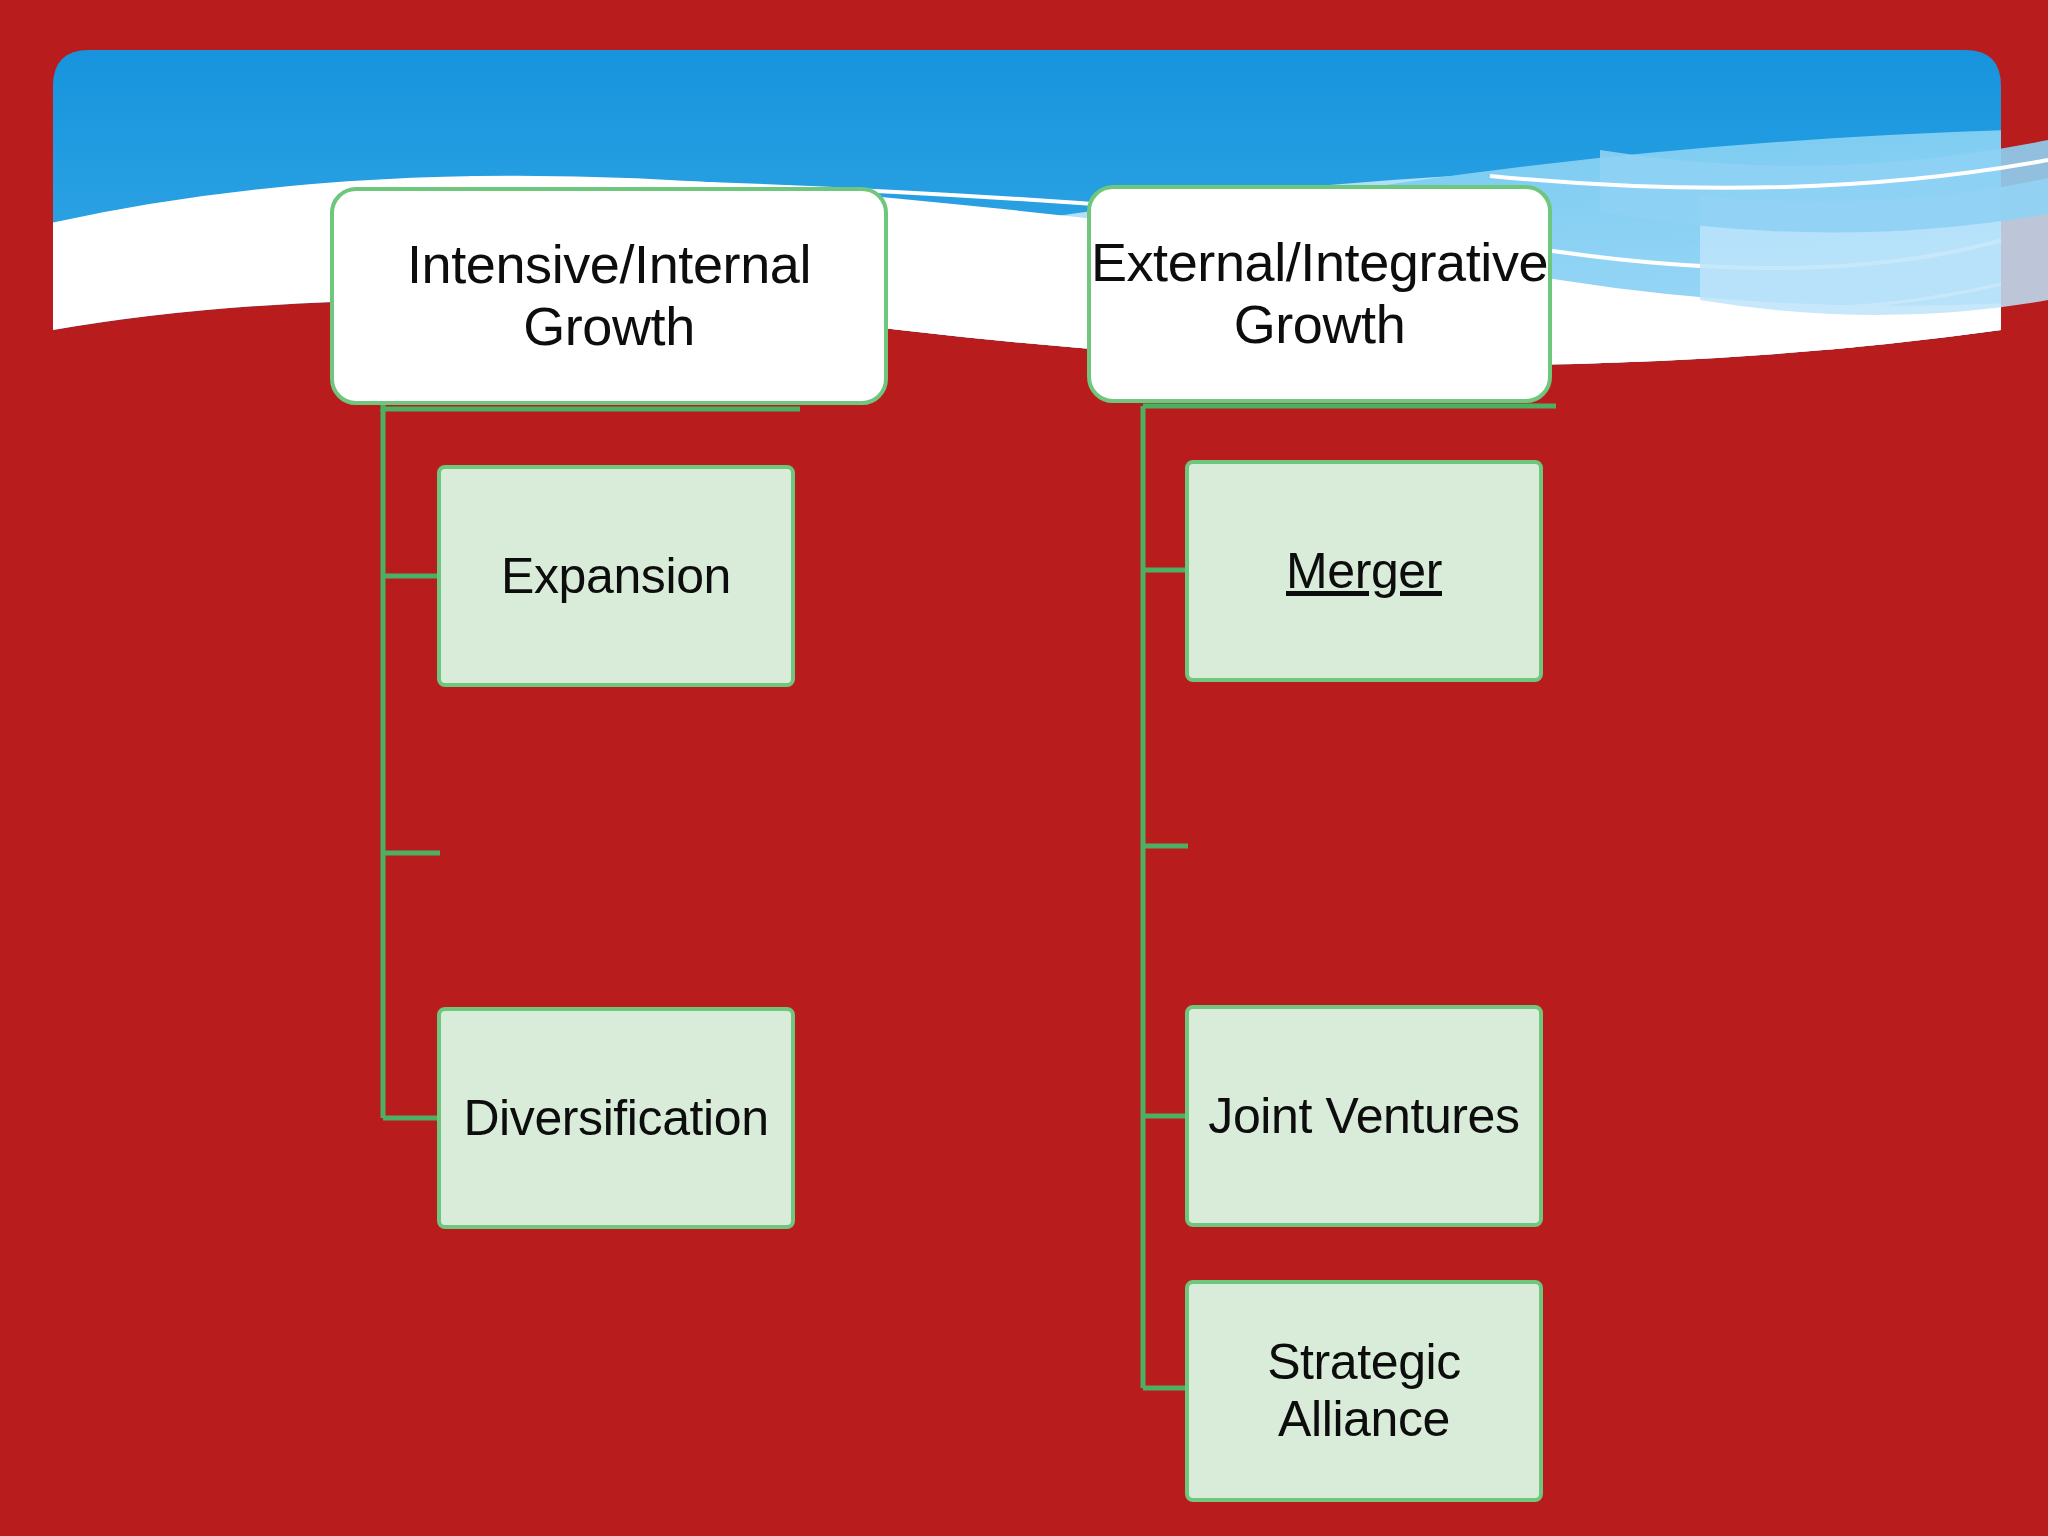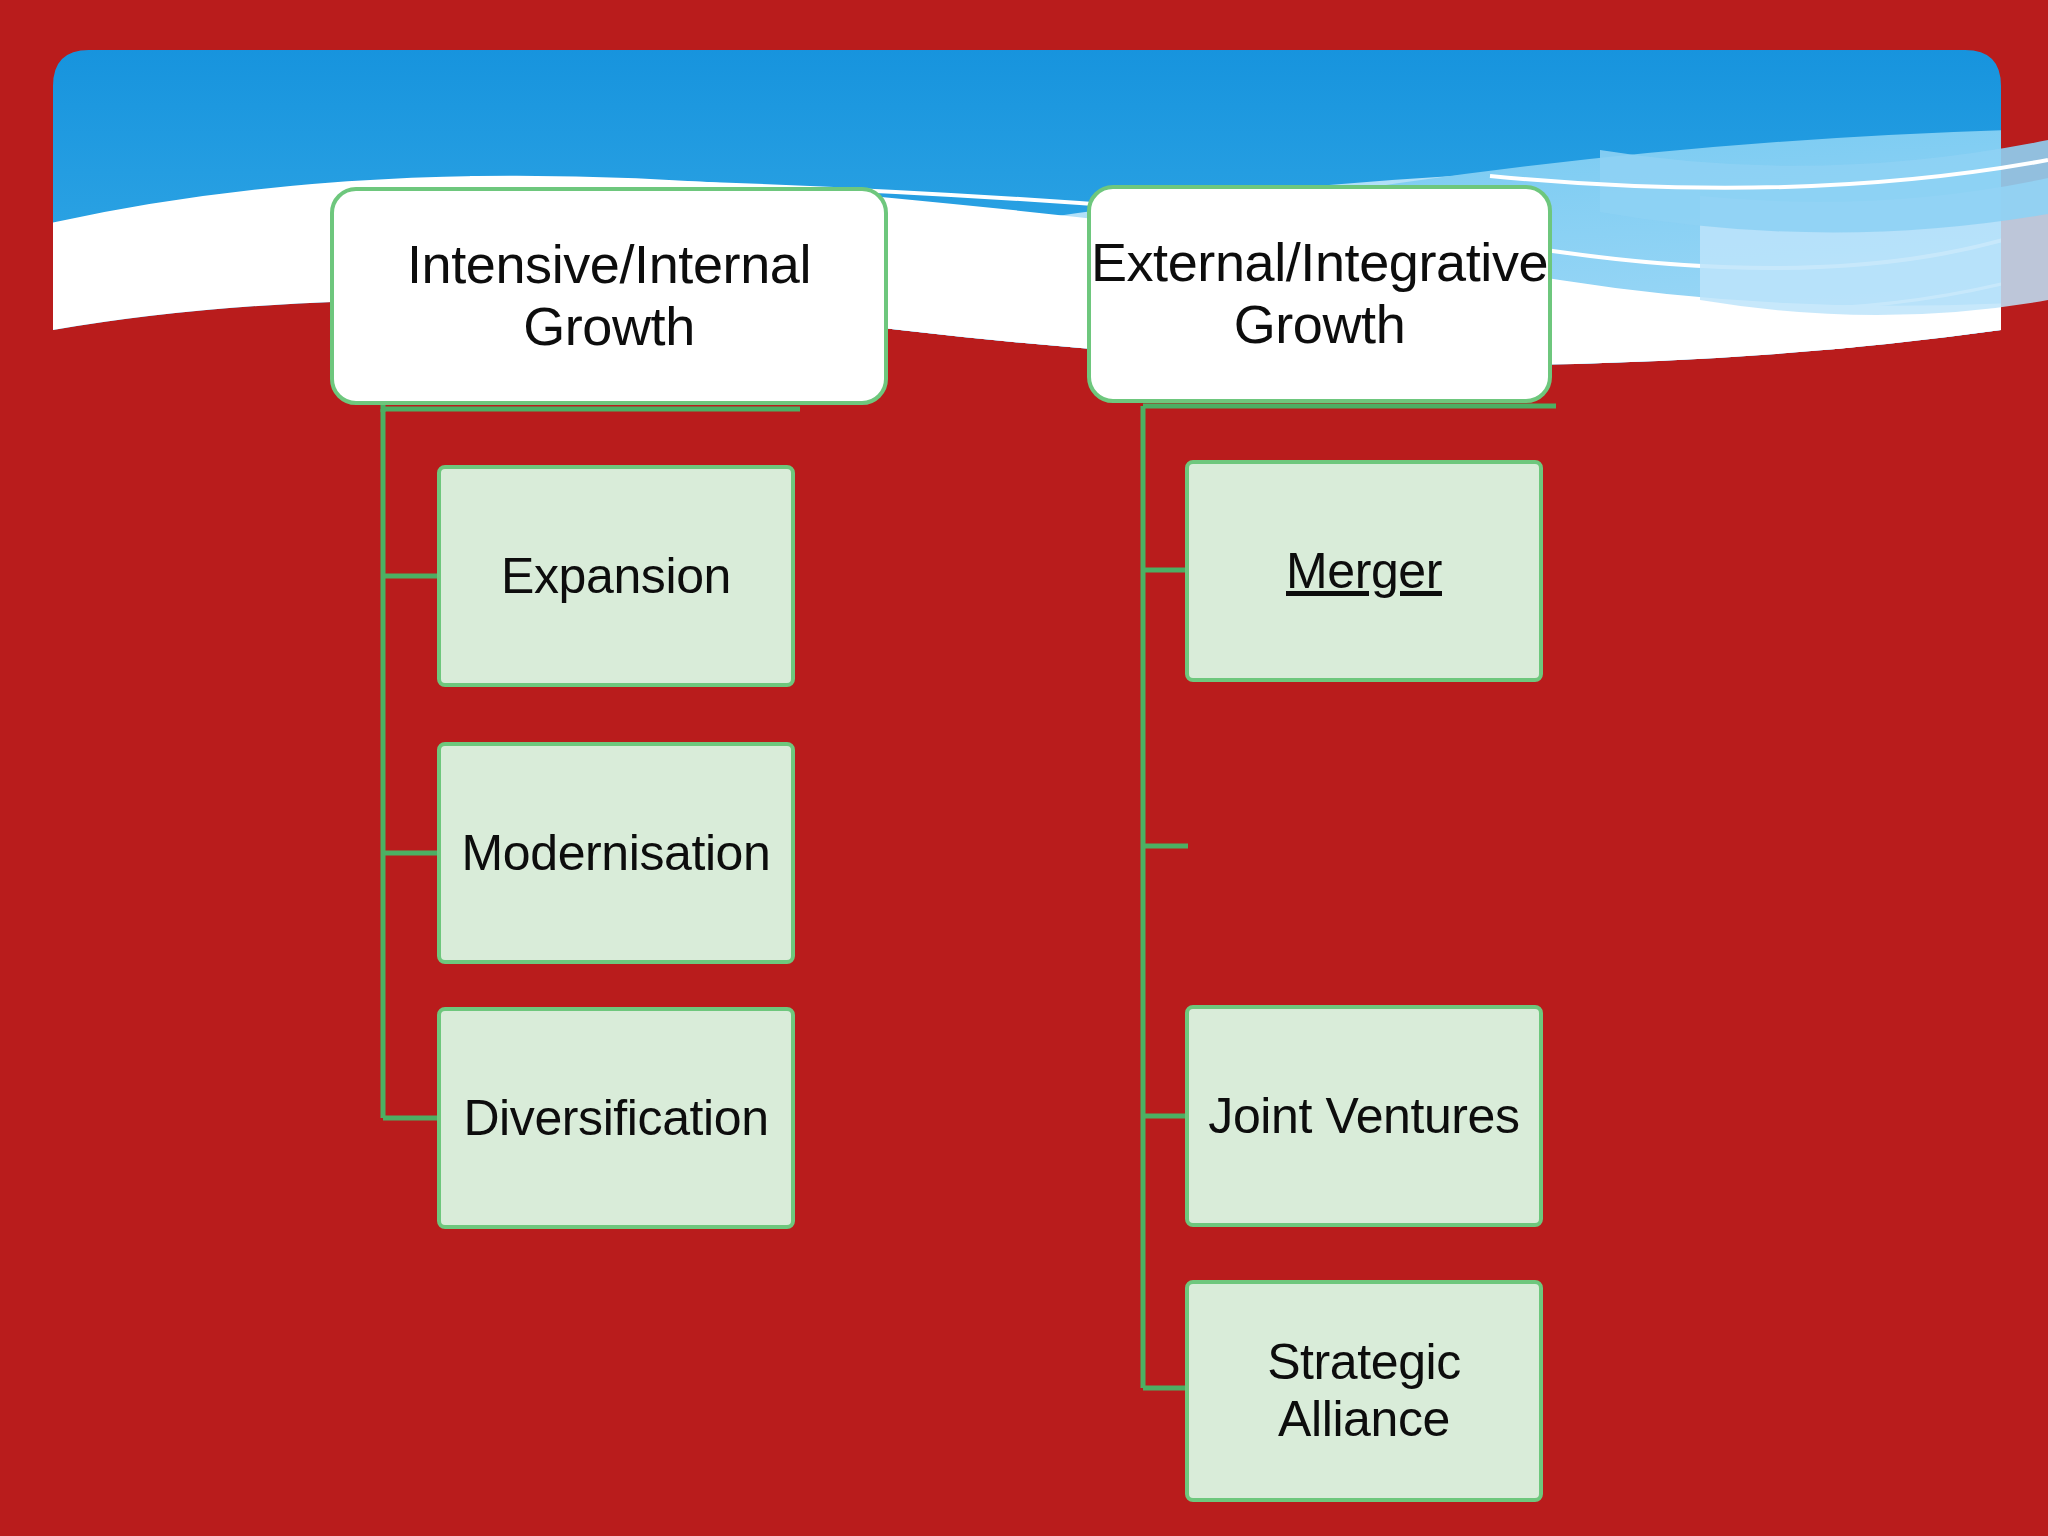--- a/index.html
+++ b/index.html
@@ -140,21 +140,20 @@
       <line x1="1143" y1="1388" x2="1188" y2="1388"></line>
     </g>
   </svg>
 
   <div id="diagram">
 
     <div class="node node-title" id="title-left">Intensive/Internal Growth</div>
 
     <div class="node node-child" id="node-expansion">Expansion</div>
 
-    <div class="node node-child" id="node-modernisation">Modernisation</div>
 
     <div class="node node-child" id="node-diversification">Diversification</div>
 
     <div class="node node-title" id="title-right">External/Integrative Growth</div>
 
     <div class="node node-child" id="node-merger">Merger</div>
 
 
     <div class="node node-child" id="node-joint">Joint Ventures</div>
 

